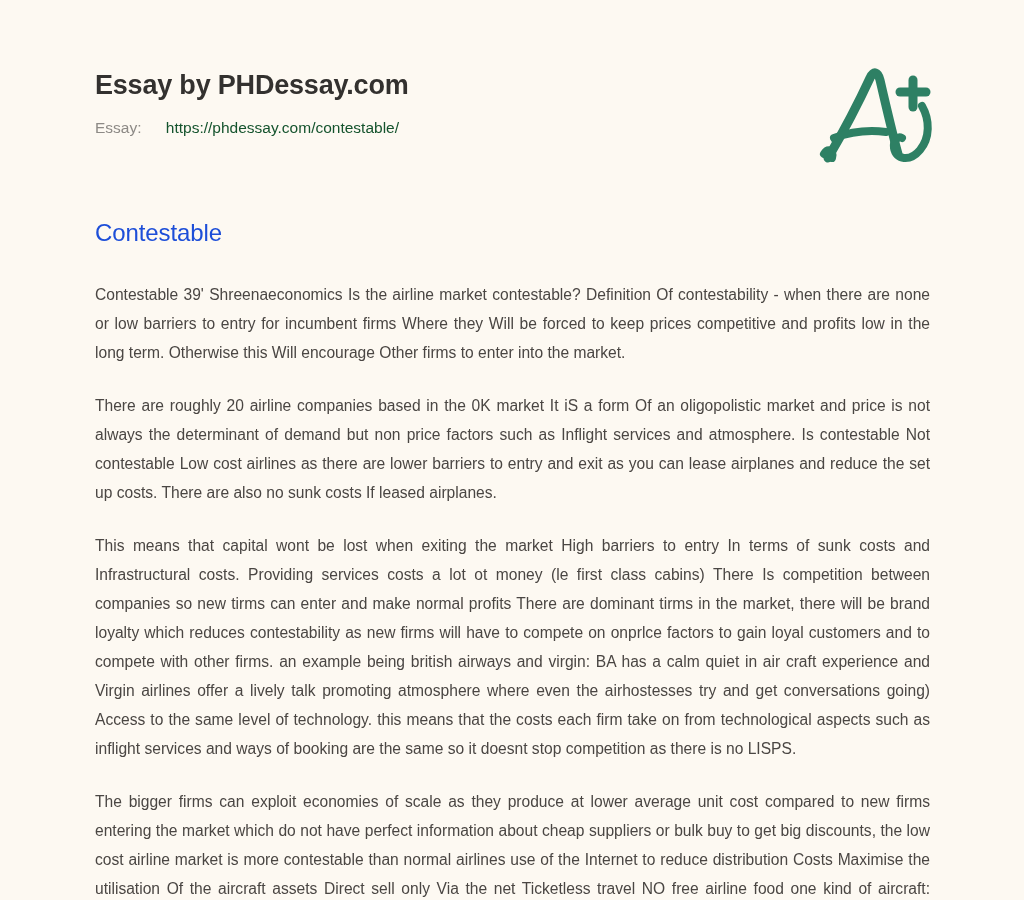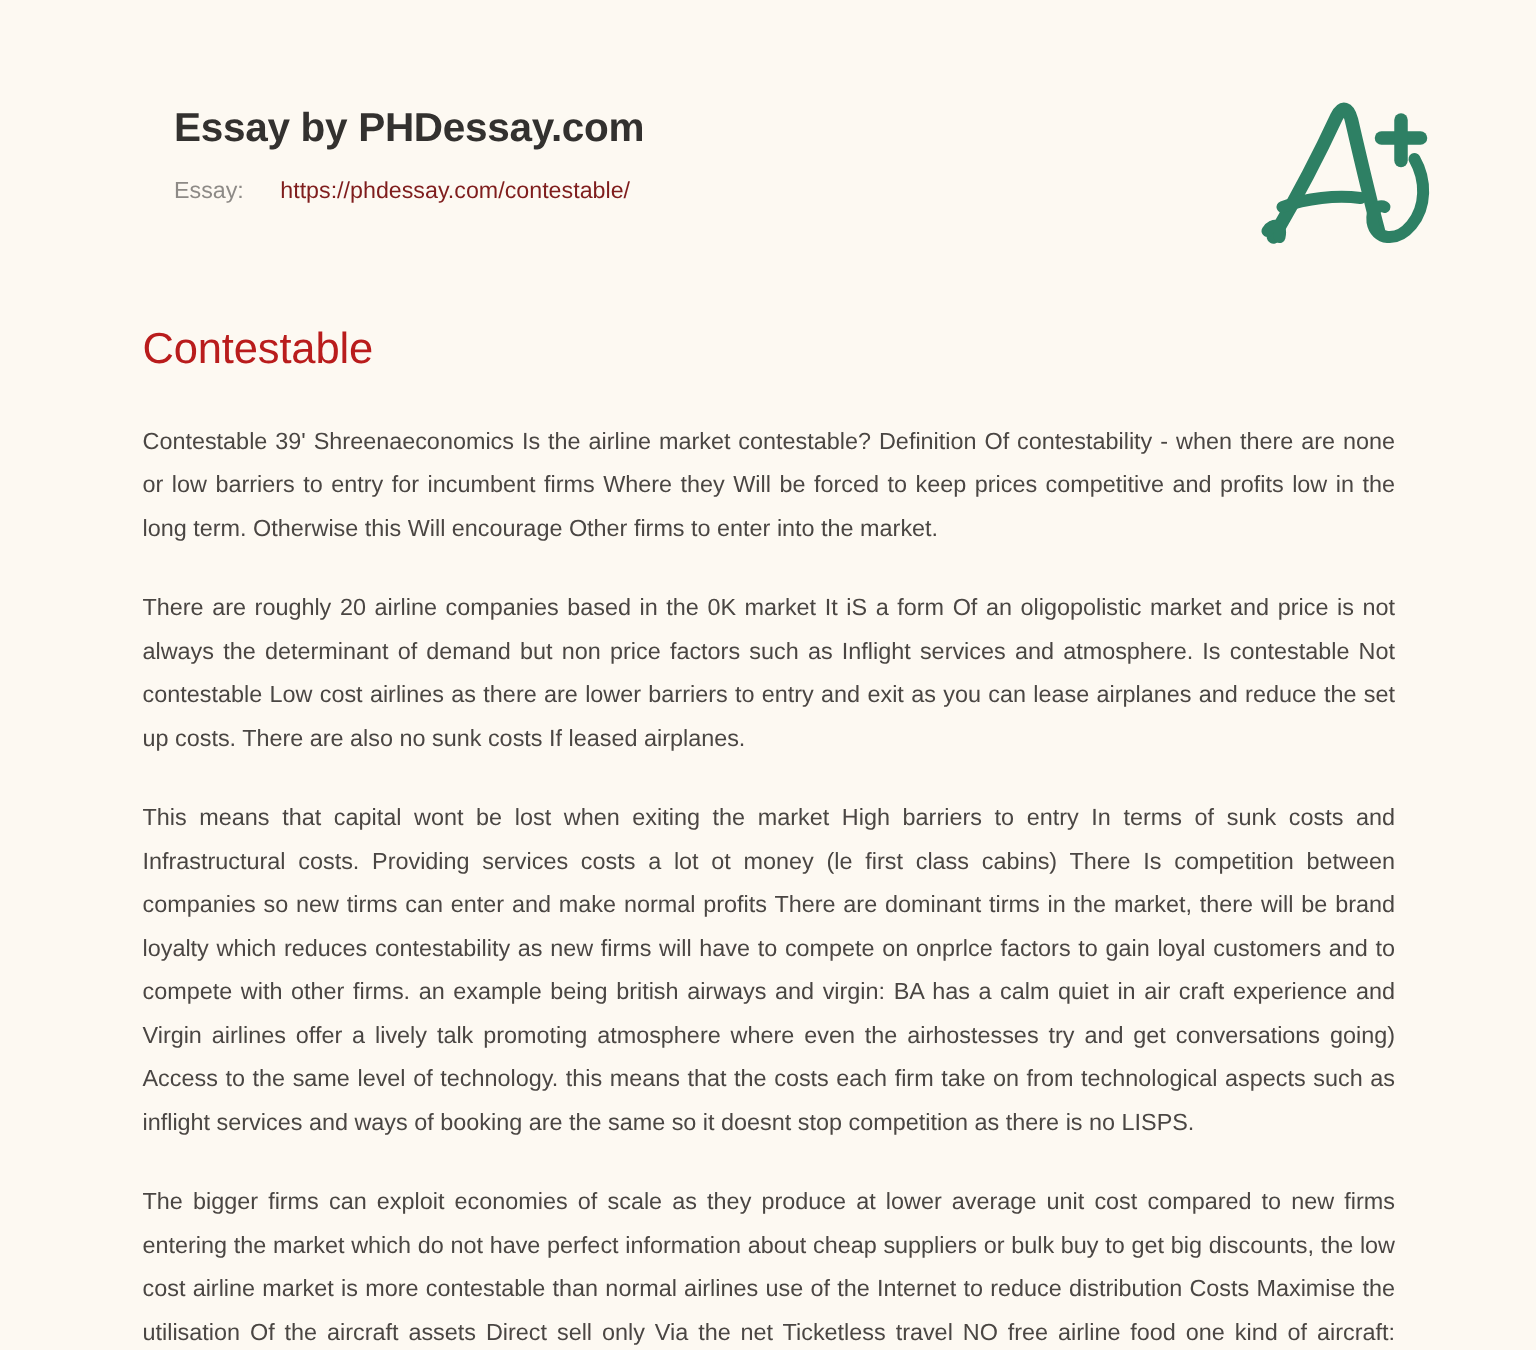--- a/index.html
+++ b/index.html
@@ -24,21 +24,20 @@
     box-sizing: border-box;
   }
 
   
   .header {
     position: absolute;
     left: 0;
     top: 0;
     width: 916px;
     height: 200px;
-    margin-left: 21px;
   }
 
   .brand-block {
     position: absolute;
     left: 95px;
     top: 68px;
   }
 
   .brand-title {
     font-size: 27px;
@@ -56,21 +55,21 @@
     line-height: 20px;
     color: #8d8a86;
     white-space: nowrap;
   }
 
   .source-label {
     color: #8d8a86;
   }
 
   .source-url {
-    color: #7f1d1d;
+    color: #14532d;
     text-decoration: none;
     padding-left: 20px;
   }
 
   
   .logo {
     position: absolute;
     left: 812px;
     top: 62px;
     width: 130px;
@@ -85,23 +84,23 @@
 
   
   .article {
     position: absolute;
     left: 95px;
     top: 213px;
     width: 835px;
   }
 
   .article-title {
-    font-size: 29px;
+    font-size: 24px;
     font-weight: normal;
-    color: #b91c1c;
+    color: #1d4ed8;
     letter-spacing: -0.1px;
     line-height: 40px;
     margin: 0 0 27px 0;
   }
 
   .article-body p {
     margin: 16px 0 24px 0;
     font-size: 15.6px;
     line-height: 29px;
     color: #4a4643;

